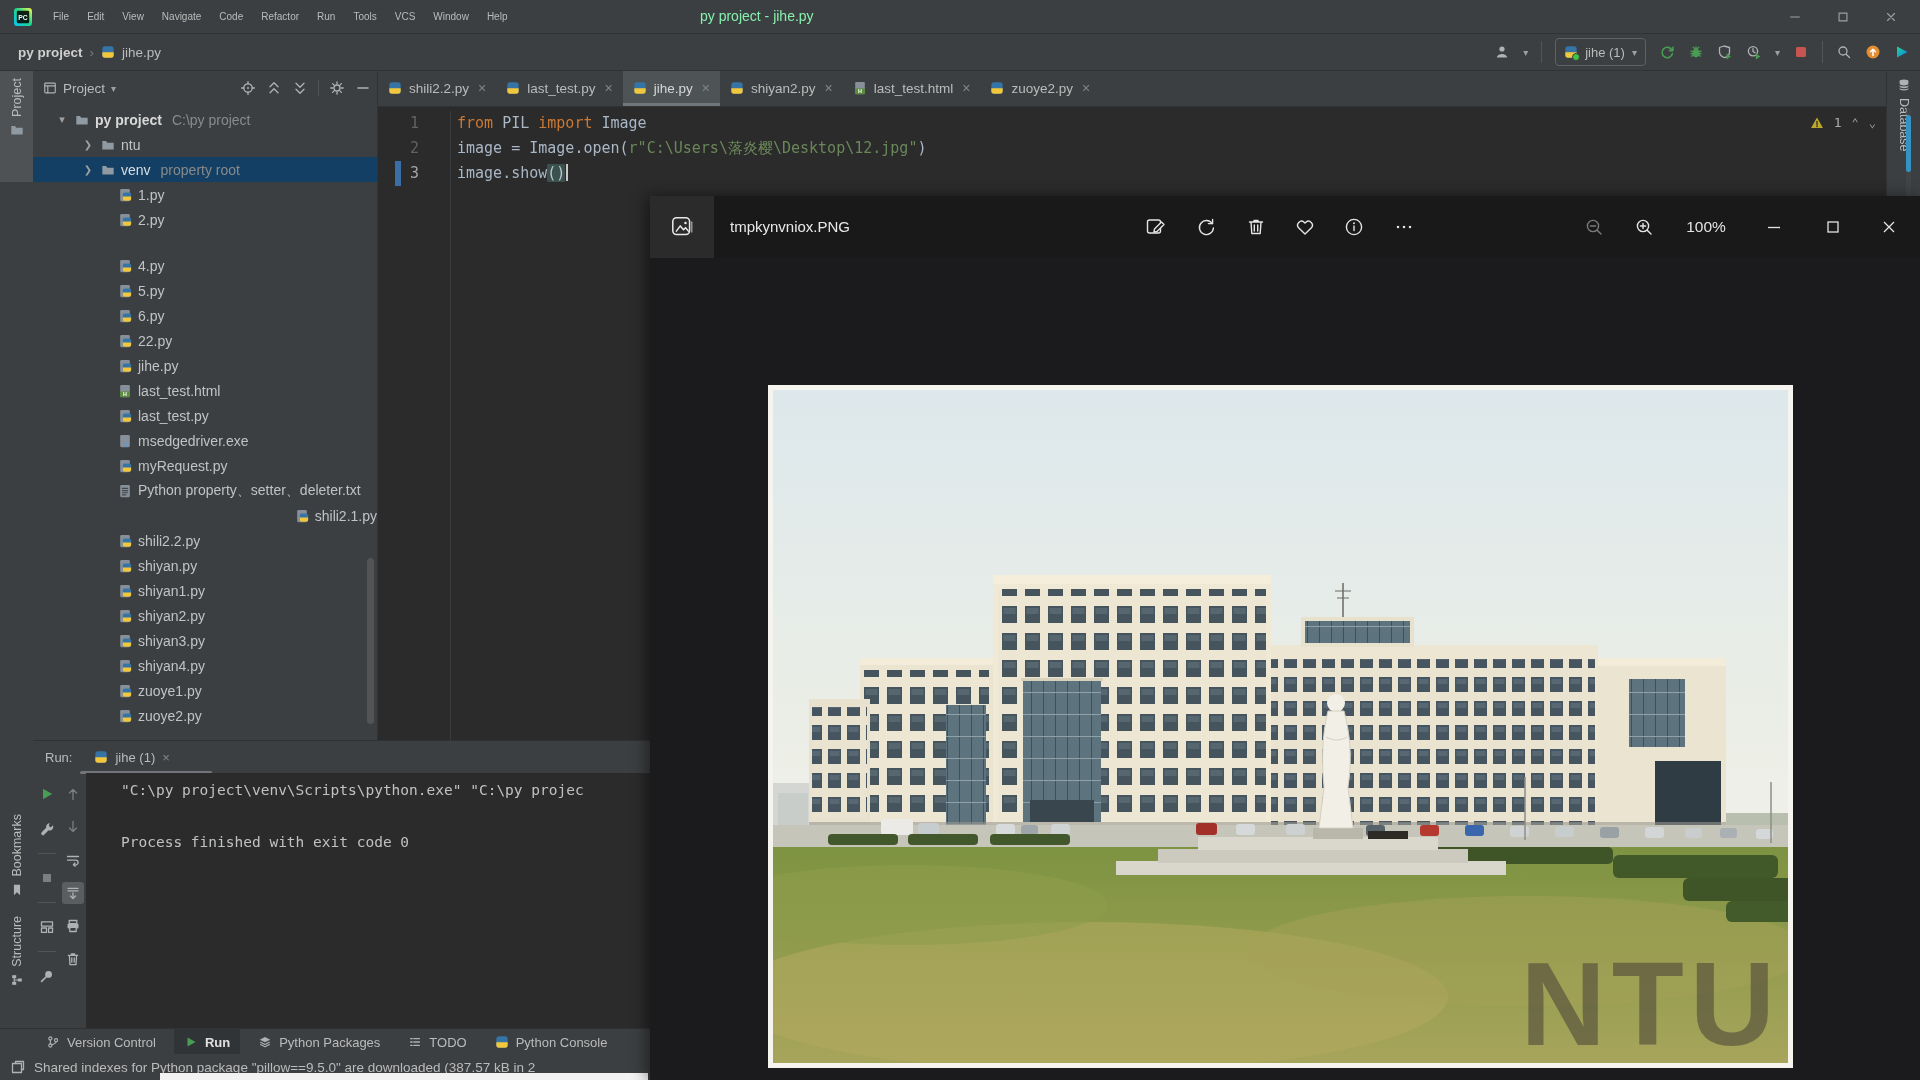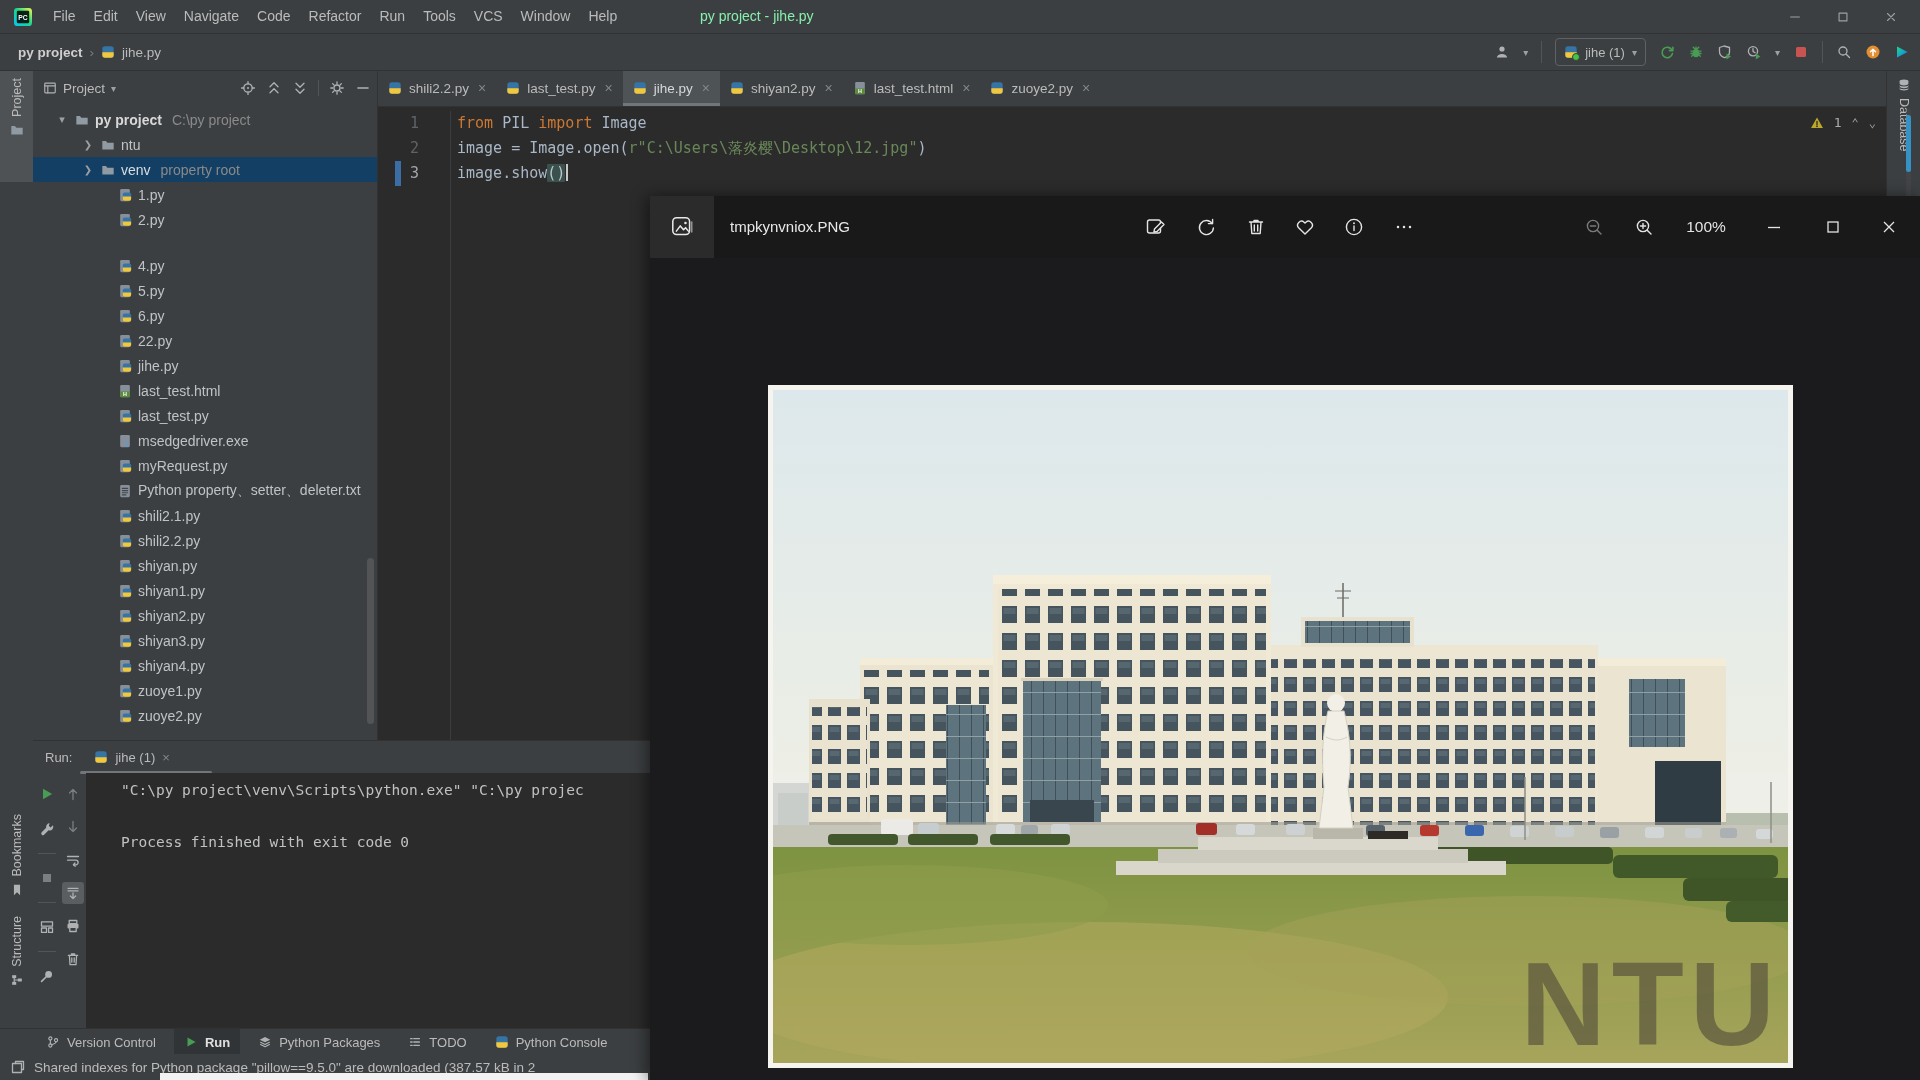--- a/index.html
+++ b/index.html
@@ -9,21 +9,21 @@
   .i{display:inline-flex;width:16px;height:16px;flex:0 0 auto;align-items:center;justify-content:center}
   .i svg{width:100%;height:100%}
   .i14{width:14px;height:14px}.i18{width:18px;height:18px}
   .i24{width:24px;height:24px}.i26{width:26px;height:26px}
   .grey{color:#afb1b3}.dimgrey{color:#7c7f81}.green{color:#499c54}.red{color:#c75450}
 
   
   #menubar{left:0;top:0;width:1920px;height:33px;background:#3c3f41;border-bottom:1px solid #303234;
            display:flex;align-items:center;z-index:2}
   #menubar .logo{margin:0 12px 0 14px}
-  .menu-item{font-size:14px;color:#bbbbbb;padding:0 9px;line-height:33px;cursor:default}
+  .menu-item{font-size:10px;color:#bbbbbb;padding:0 9px;line-height:33px;cursor:default}
   #win-title{position:absolute;left:700px;top:0;line-height:33px;font-size:14px;color:#86efac}
   #winctl{margin-left:auto;display:flex;align-items:center;gap:34px;padding-right:22px;color:#9da0a2}
 
   
   #navbar{left:0;top:34px;width:1920px;height:36px;background:#3c3f41;border-bottom:1px solid #323232;
           display:flex;align-items:center;z-index:2}
   #crumbs{display:flex;align-items:center;gap:7px;padding-left:18px;font-size:13.5px}
   #crumb-root{color:#cfcfcf;font-weight:bold}
   .crumb-sep{color:#787a7c}
   #nav-right{margin-left:auto;display:flex;align-items:center;gap:13px;padding-right:10px}
@@ -472,21 +472,21 @@
       </div>
       <div class="trow" style="padding-left: 85px;">
         <span class="i i14">
           <svg viewBox="0 0 16 16" fill="none" stroke="currentColor" stroke-width="1.3" stroke-linecap="round" stroke-linejoin="round">
             <rect x="2.5" y="1" width="11" height="14" rx="1.5" fill="#87909a" stroke="none"></rect>
             <path d="M5 5h6M5 7.5h6M5 10h6M5 12.5h4" stroke="#42464a"></path>
           </svg>
         </span>
         <span class="tname">Python property、setter、deleter.txt</span>
       </div>
-      <div class="trow" style="padding-left: 85px;">
+      <div class="trow" style="padding-left: 85px; justify-content: flex-end;">
         <span class="i i14">
           <svg viewBox="0 0 16 16" fill="none" stroke="currentColor" stroke-width="1.3" stroke-linecap="round" stroke-linejoin="round">
             <rect x="2.5" y="1" width="11" height="14" rx="1.5" fill="#87909a" stroke="none"></rect>
             <rect x="5.5" y="5" width="9.5" height="9.5" rx="2" fill="#3674a5" stroke="none"></rect>
             <path d="M5.5 9.8h9.5v2.7a2 2 0 0 1-2 2h-5.5a2 2 0 0 1-2-2z" fill="#f3c73c" stroke="none"></path>
           </svg>
         </span>
         <span class="tname">shili2.1.py</span>
       </div>
       <div class="trow" style="padding-left: 85px;">

